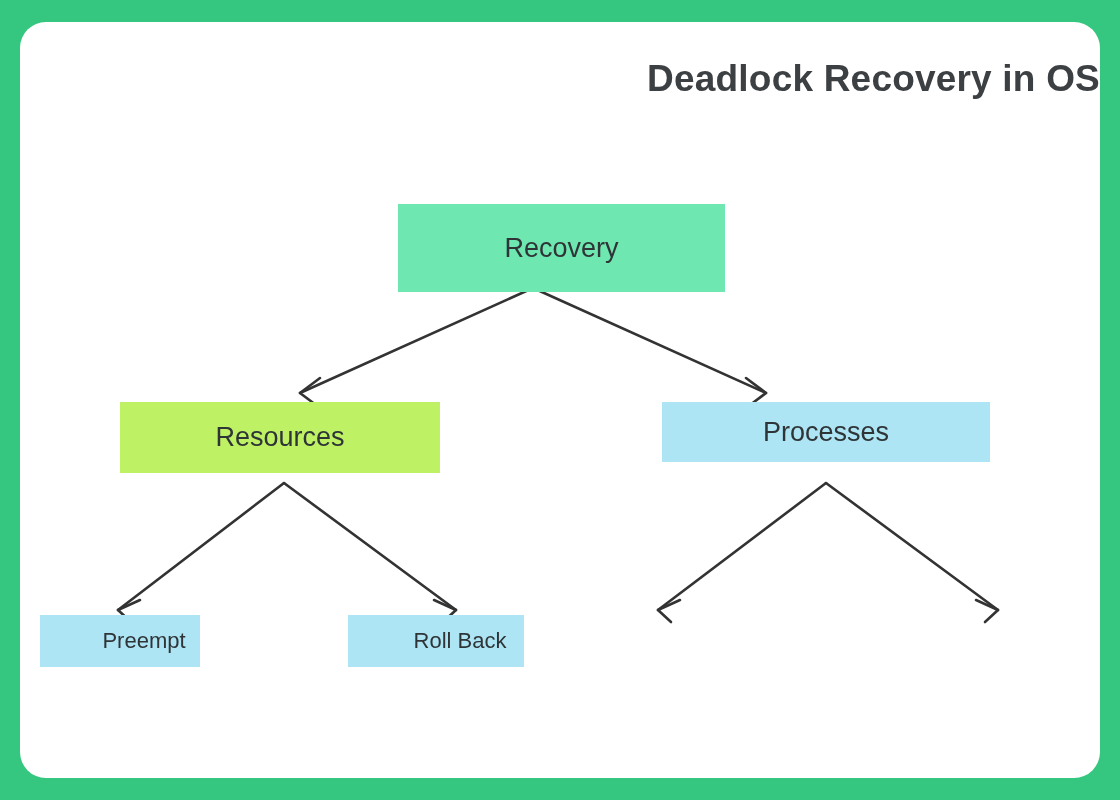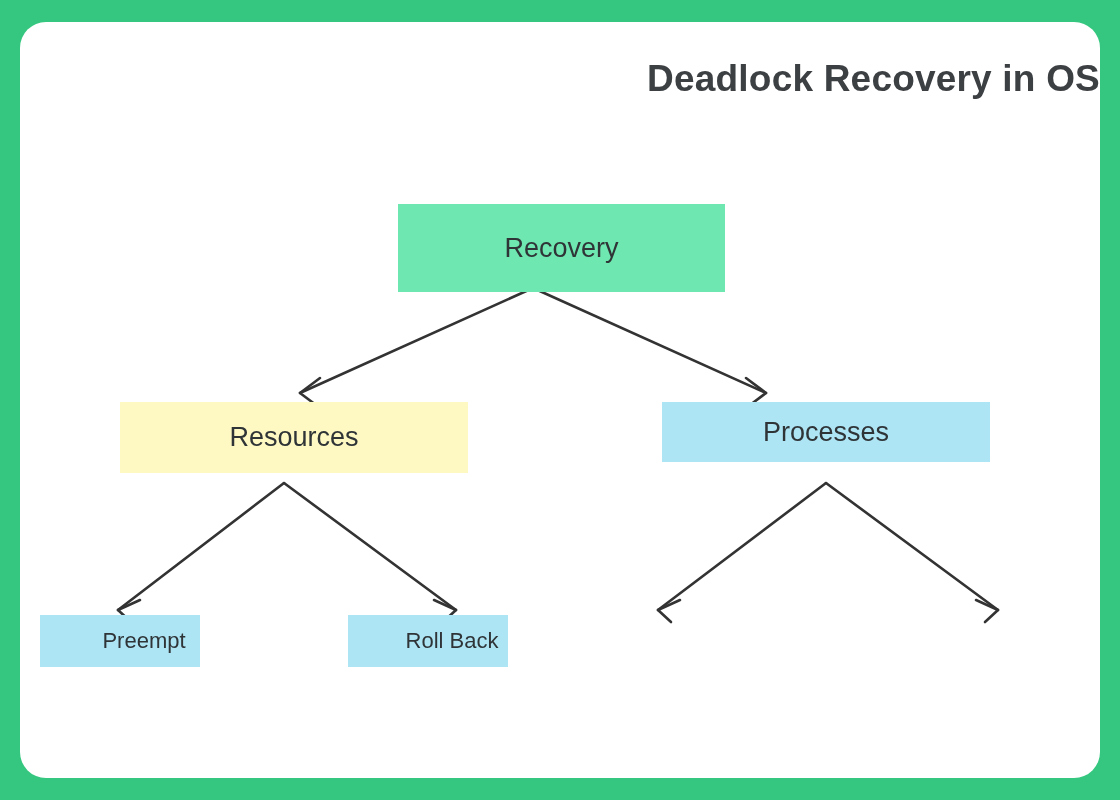--- a/index.html
+++ b/index.html
@@ -111,32 +111,32 @@
           <path d="M 806 461 L 978 588"></path>
           <path d="M 978 588 L 956 578 M 978 588 L 965 600"></path>
         </g>
       </g>
     </svg>
 
     <div class="node node-root" style="left:350px; top:182px; width:327px; height:88px; background:#6ee7b0;margin-left:28px;">
       <span>Recovery</span>
     </div>
 
-    <div class="node node-mid" style="left:100px; top:380px; width:348px; height:71px; background:#fef9c3;">
+    <div class="node node-mid" style="left:100px; top:380px; width:320px; height:71px; background:#bef264;">
       <span>Resources</span>
     </div>
 
     <div class="node node-mid" style="left:642px; top:380px; width:328px; height:60px; background:#ade5f5;">
       <span>Processes</span>
     </div>
 
     <div class="node node-leaf" style="left:20px; top:593px; width:160px; height:52px; background:#ade5f5;">
       <span>Preempt</span>
     </div>
 
-    <div class="node node-leaf" style="left:328px; top:593px; width:160px; height:52px; background:#ade5f5;">
+    <div class="node node-leaf" style="left:328px; top:593px; width:176px; height:52px; background:#ade5f5;">
       <span>Roll Back</span>
     </div>
 
 
 
   </div>
 </div>
 
 </body></html>

